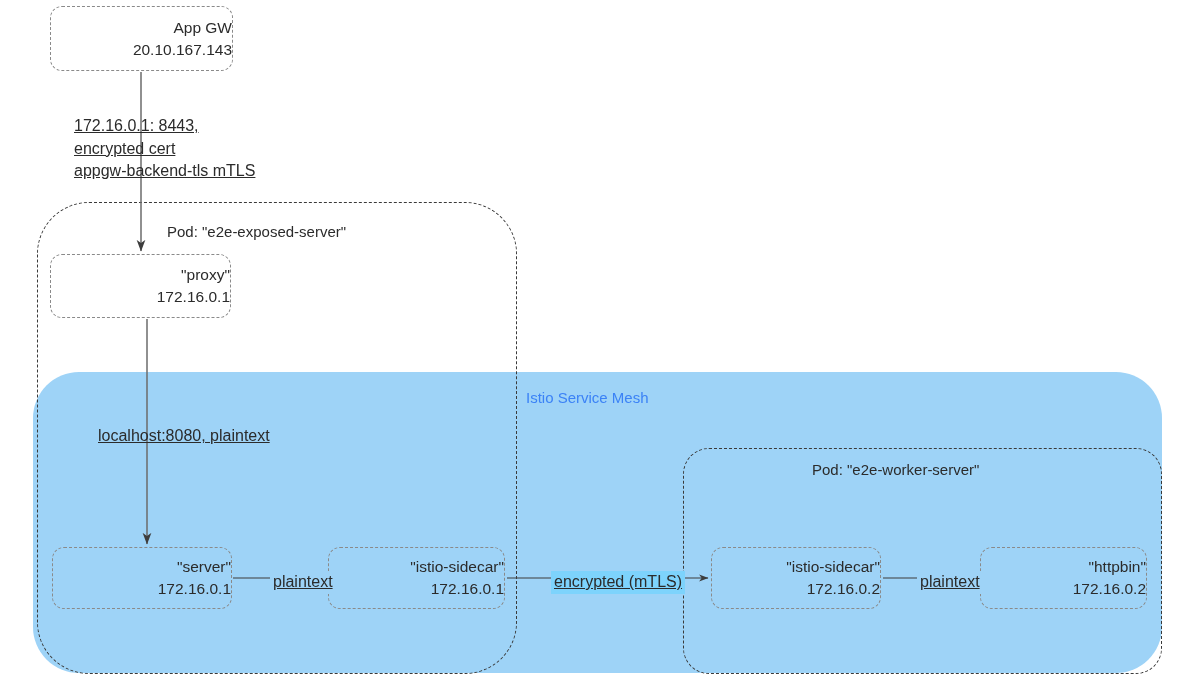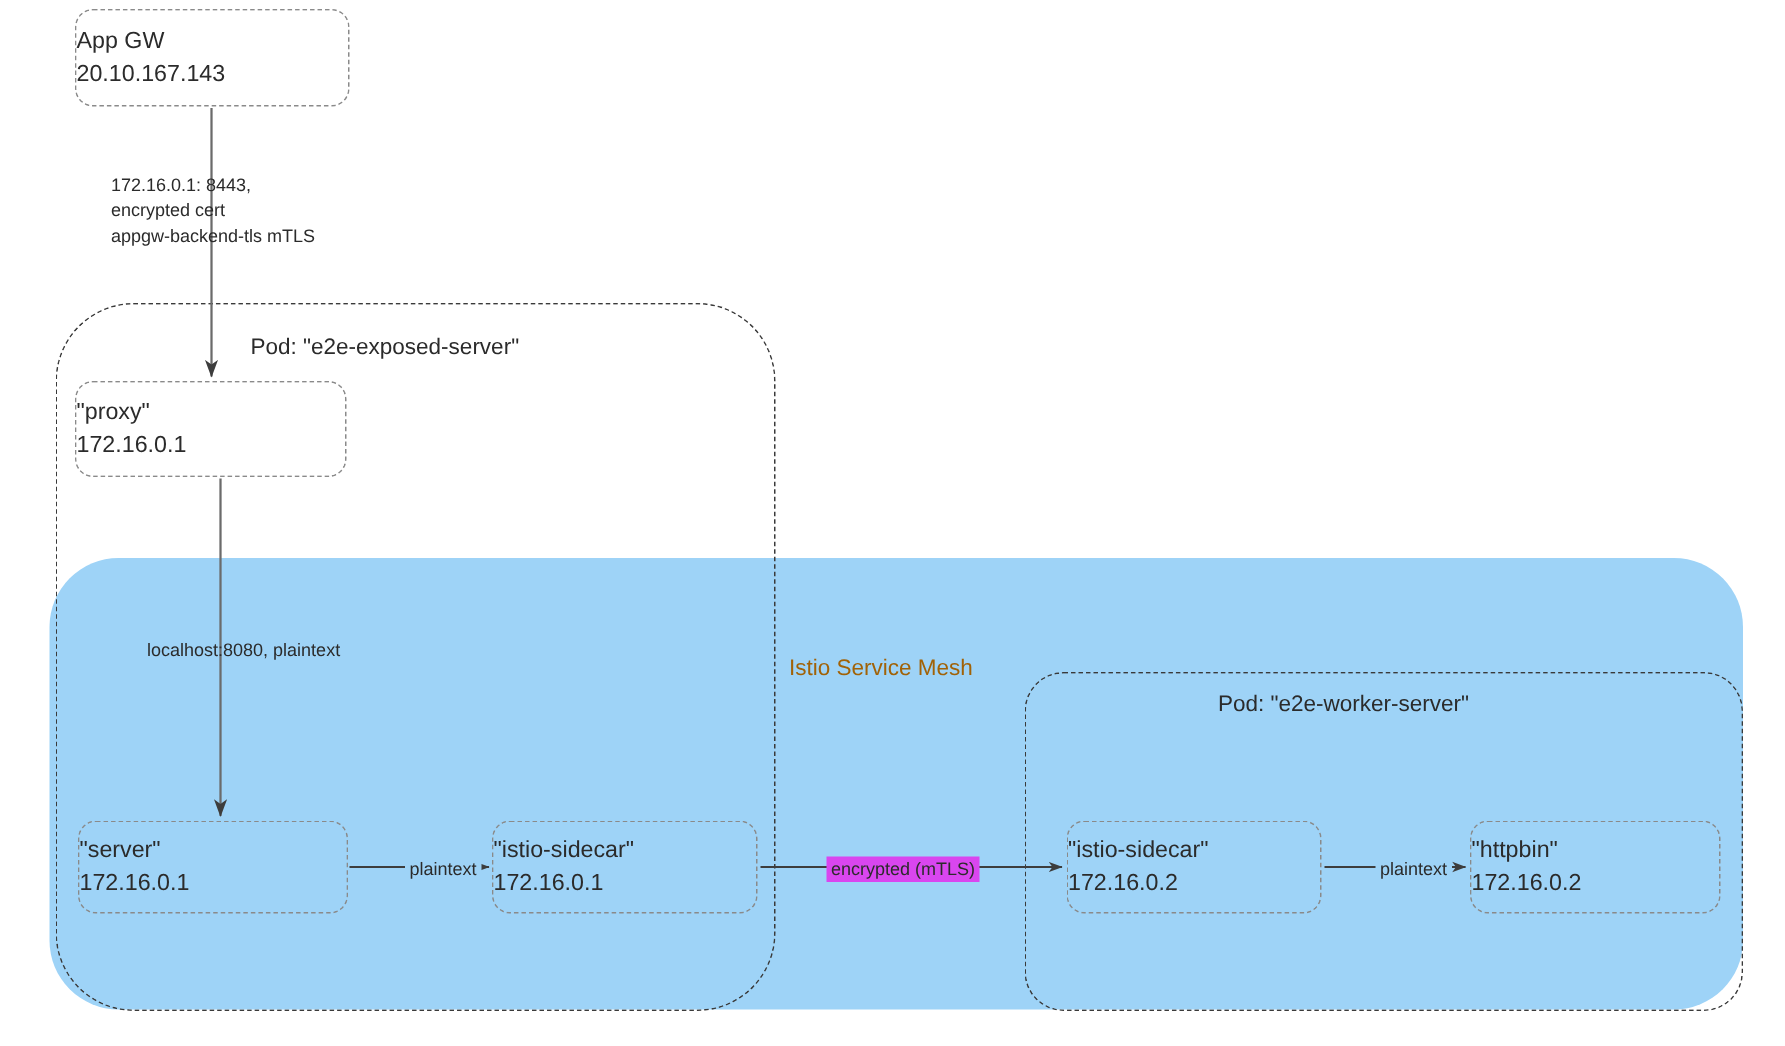--- a/index.html
+++ b/index.html
@@ -28,24 +28,23 @@
     height: 301px;
     background: #9ED3F7;
     border-radius: 46px;
     z-index: 1;
   }
   .mesh-label {
     position: absolute;
     left: 526px;
     top: 389px;
     font-size: 15px;
-    color: #a16207;
+    color: #3b82f6;
     white-space: nowrap;
     z-index: 6;
-    margin-top: 48px;
   }
 
   
   .pod {
     position: absolute;
     border: 1.4px dashed #3a3a3a;
     background: transparent;
     z-index: 4;
   }
   .pod-exposed {
@@ -73,21 +72,21 @@
   .pod-title-worker  { left: 812px; top: 461px; }
 
   
   .node {
     position: absolute;
     border: 1.3px dashed #8a8a8a;
     border-radius: 12px;
     background: transparent;
     display: flex;
     flex-direction: column;
-    align-items: flex-start;
+    align-items: flex-end;
     justify-content: center;
     z-index: 5;
     box-sizing: border-box;
   }
   .node .line1,
   .node .line2 {
     font-size: 15.5px;
     color: #2b2b2b;
     line-height: 1.42;
     white-space: nowrap;
@@ -96,30 +95,31 @@
   .node-appgw       { left: 50px;  top: 6px;   width: 183px; height: 65px; }
   .node-proxy       { left: 50px;  top: 254px; width: 181px; height: 64px; }
   .node-server      { left: 52px;  top: 547px; width: 180px; height: 62px; }
   .node-sidecar-1   { left: 328px; top: 547px; width: 177px; height: 62px; }
   .node-sidecar-2   { left: 711px; top: 547px; width: 170px; height: 62px; }
   .node-httpbin     { left: 980px; top: 547px; width: 167px; height: 62px; }
 
   
   .edge-label {
     position: absolute;
-    font-size: 12px;
+    font-size: 16px;
     color: #2b2b2b;
     line-height: 1.42;
     white-space: nowrap;
     z-index: 7;
+    text-decoration: underline;
   }
   .edge-label-appgw   { left: 74px;  top: 115px; }
   .edge-label-local   { left: 74px;  top: 425px; padding-left: 24px; }
   .edge-label-plain1  { left: 270px; top: 571px; background: #9ED3F7; padding: 0 3px; }
-  .edge-label-mtls    { left: 551px; top: 571px; background: #d946ef; padding: 0 3px; }
+  .edge-label-mtls    { left: 551px; top: 571px; background: #7dd3fc; padding: 0 3px; }
   .edge-label-plain2  { left: 917px; top: 571px; background: #9ED3F7; padding: 0 3px; }
 
   
   #arrows {
     position: absolute;
     left: 0; top: 0;
     width: 1190px;
     height: 697px;
     z-index: 6;
     pointer-events: none;

